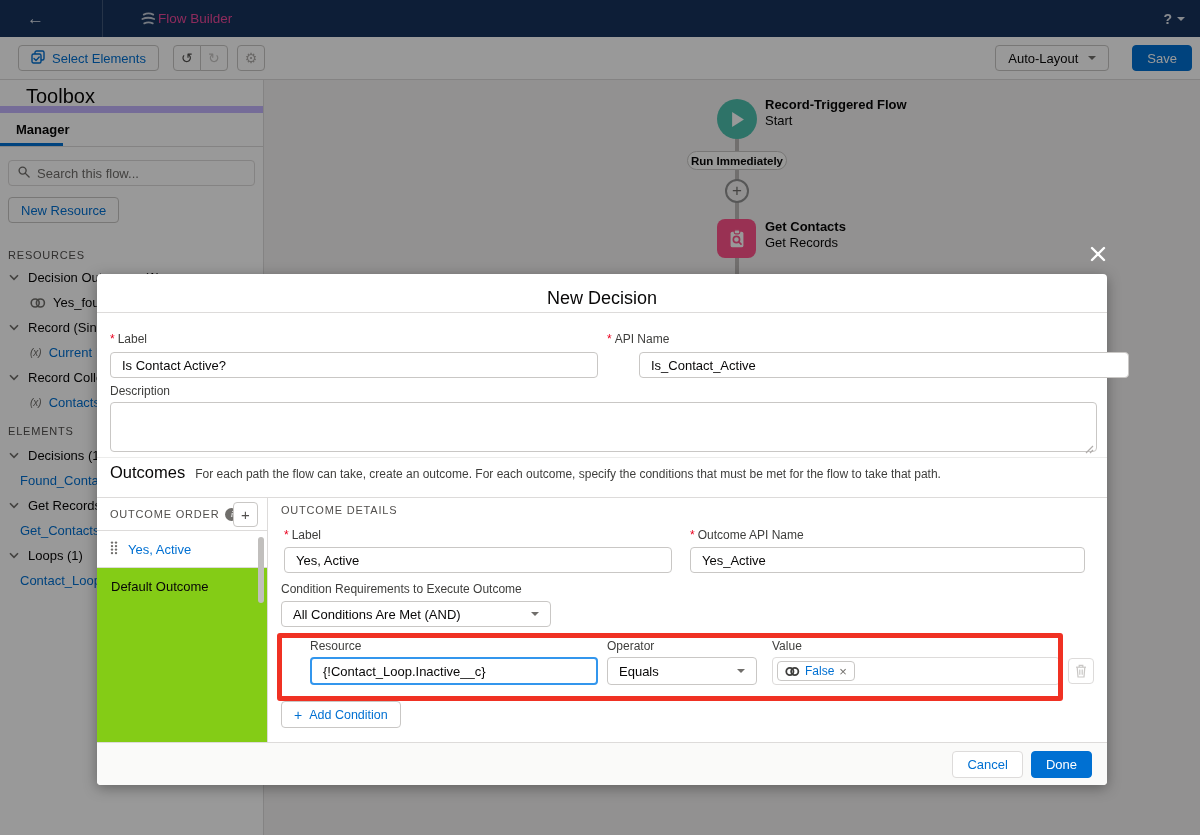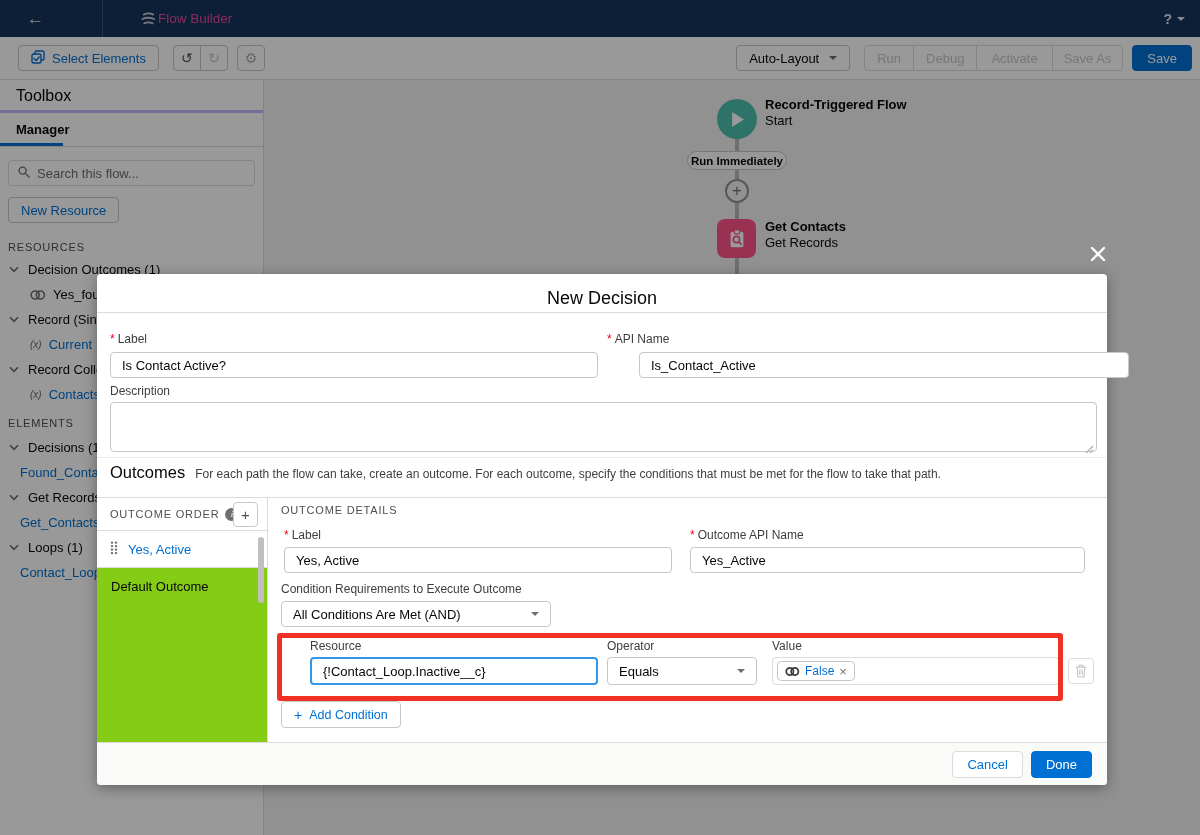--- a/index.html
+++ b/index.html
@@ -26,28 +26,28 @@
   .icon-btn { width:28px; font-size:14px; }
   .tb-right { margin-left:auto; display:flex; align-items:center; }
   .btn-autolayout { gap:10px; padding:0 12px; color:#080707; margin-right:14px; }
   .btn-dis { color:#c9c7c5; border-color:#dddbda; cursor:default; }
   .btn-brand { background:#0070d2; border-color:#0070d2; color:#fff; font-weight:400; }
   .btn-save { margin-left:9px; padding:0 14px; }
   .caret-gray { width:0; height:0; border-left:4px solid transparent; border-right:4px solid transparent; border-top:4px solid #706e6b; }
 
   
   .side { position:absolute; top:80px; left:0; width:264px; bottom:0; background:#fff; border-right:1px solid #dddbda; z-index:1; overflow:hidden; }
-  .side-title { height:33px; line-height:32px; padding-left:16px; font-size:16px; color:#080707; border-bottom:3px solid #c4b5fd; }
+  .side-title { height:33px; line-height:32px; padding-left:26px; font-size:20px; color:#080707; border-bottom:7px solid #c4b5fd; }
   .side-tabs { position:relative; height:34px; border-bottom:1px solid #dddbda; }
   .side-tab { position:absolute; left:16px; top:9px; font-size:13px; font-weight:700; color:#080707; cursor:pointer; }
   .tab-underline { position:absolute; left:0; bottom:0; width:63px; height:3px; background:#0070d2; }
   .search { margin:13px 8px 0; height:26px; border:1px solid #dddbda; border-radius:4px; display:flex; align-items:center; padding:0 9px; gap:7px; background:#fff; }
   .search input { border:none; outline:none; flex:1; font-size:13px; font-family:inherit; color:#080707; background:transparent; }
   .search input::placeholder { color:#706e6b; }
-  .btn-newres { margin:11px 0 4px 8px; padding:0 12px; color:#0070d2; }
+  .btn-newres { margin:11px 0 12px 8px; padding:0 12px; color:#0070d2; }
   .side-sec { margin:14px 0 4px; padding-left:8px; font-size:11px; letter-spacing:.8px; color:#514f4d; }
   .t-row { height:25px; display:flex; align-items:center; padding-left:9px; font-size:13px; color:#080707; white-space:nowrap; cursor:pointer; }
   .t-row .chev { display:inline-flex; margin-right:9px; }
   .t-item { padding-left:30px; }
   .t-item .ticon { display:inline-flex; margin-right:7px; color:#706e6b; }
   .t-elem { padding-left:20px; }
   .lnk { color:#0070d2; }
   .var-ic { font-size:10px; color:#706e6b; font-style:italic; }
 
   
@@ -140,26 +140,20 @@
       <button class="btn icon-btn" style="color:#514f4d;">↺</button>
       <button class="btn icon-btn" style="color:#c9c7c5;">↻</button>
     </div>
     <button class="btn icon-btn" style="margin-left:9px;color:#b0adab;">⚙</button>
 
     <div class="tb-right">
       <button class="btn btn-autolayout">
         <span>Auto-Layout</span>
         <span class="caret-gray"></span>
       </button>
-      <div class="grp" style="margin-left:0;">
-        <button class="btn btn-dis" style="padding:0 12px;">Run</button>
-        <button class="btn btn-dis" style="padding:0 12px;">Debug</button>
-        <button class="btn btn-dis" style="padding:0 14px;">Activate</button>
-        <button class="btn btn-dis" style="padding:0 11px;">Save As</button>
-      </div>
       <button class="btn btn-brand btn-save">Save</button>
     </div>
   </div>
 
   <div class="side">
     <div class="side-title">Toolbox</div>
     <div class="side-tabs">
       <span class="side-tab">Manager</span>
       <span class="tab-underline"></span>
     </div>

